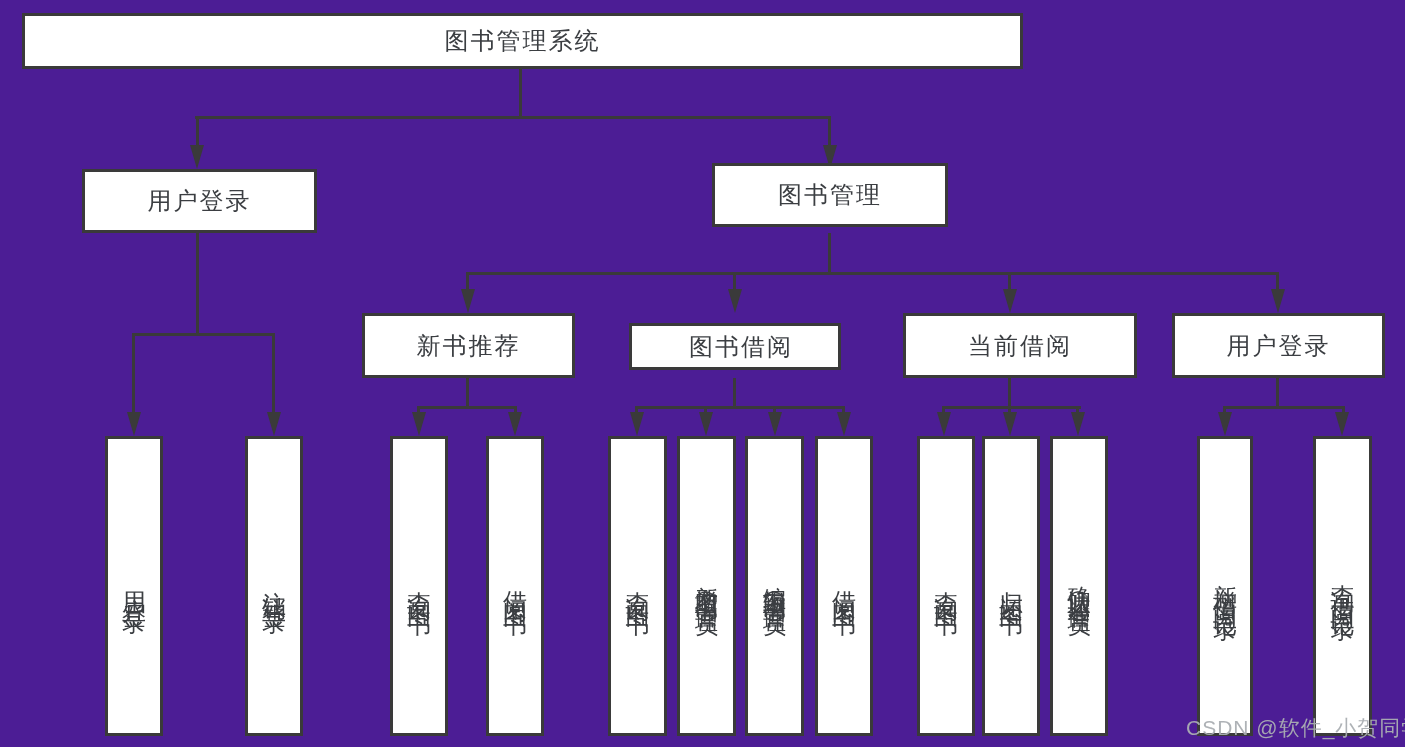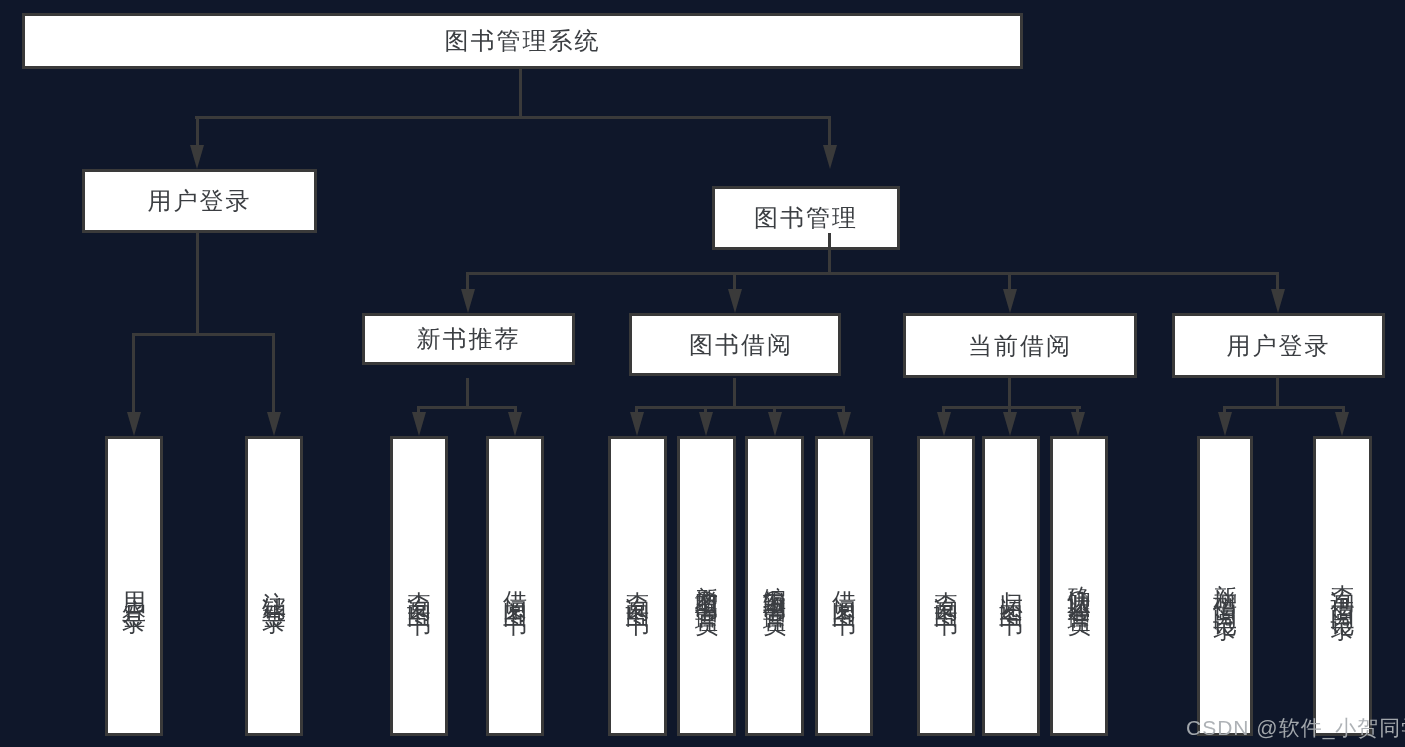--- a/index.html
+++ b/index.html
@@ -4,21 +4,21 @@
 <style>
   :root {
     --line: #3a3a3a;
     --text: #3b3e42;
   }
   html, body { margin: 0; padding: 0; background: #ffffff; }
   #stage {
     position: relative;
     width: 1405px;
     height: 747px;
-    background: #0f172a;
+    background: #4c1d95;
     overflow: hidden;
     font-family: "Liberation Sans", "DejaVu Sans", sans-serif;
   }
   .hbox {
     position: absolute;
     box-sizing: border-box;
     border: 3px solid var(--line);
     background: #ffffff;
     display: flex;
     align-items: center;
@@ -84,21 +84,21 @@
   <div class="line" style="left:519px; top:69px; width:3px; height:50px;"></div>
   <div class="line" style="left:195px; top:116px; width:636px; height:3px;"></div>
   <div class="line" style="left:196px; top:116px; width:3px; height:32px;"></div>
   <div class="line" style="left:828px; top:116px; width:3px; height:32px;"></div>
   <div class="arrow" style="left:190px; top:145px;"></div>
   <div class="arrow" style="left:823px; top:145px;"></div>
 
   <div class="hbox" style="left:82px; top:169px; width:235px; height:64px;">
     <span>用户登录</span>
   </div>
-  <div class="hbox" style="left:712px; top:186px; width:188px; height:64px;">
+  <div class="hbox" style="left:712px; top:163px; width:236px; height:64px;">
     <span>图书管理</span>
   </div>
 
   <div class="line" style="left:196px; top:233px; width:3px; height:103px;"></div>
   <div class="line" style="left:132px; top:333px; width:143px; height:3px;"></div>
   <div class="line" style="left:132px; top:333px; width:3px; height:81px;"></div>
   <div class="line" style="left:272px; top:333px; width:3px; height:81px;"></div>
   <div class="arrow" style="left:127px; top:412px;"></div>
   <div class="arrow" style="left:267px; top:412px;"></div>
 
@@ -106,24 +106,24 @@
   <div class="line" style="left:466px; top:272px; width:813px; height:3px;"></div>
   <div class="line" style="left:466px; top:272px; width:3px; height:20px;"></div>
   <div class="line" style="left:733px; top:272px; width:3px; height:20px;"></div>
   <div class="line" style="left:1008px; top:272px; width:3px; height:20px;"></div>
   <div class="line" style="left:1276px; top:272px; width:3px; height:20px;"></div>
   <div class="arrow" style="left:461px; top:289px;"></div>
   <div class="arrow" style="left:728px; top:289px;"></div>
   <div class="arrow" style="left:1003px; top:289px;"></div>
   <div class="arrow" style="left:1271px; top:289px;"></div>
 
-  <div class="hbox" style="left:362px; top:313px; width:213px; height:52px;">
+  <div class="hbox" style="left:362px; top:313px; width:213px; height:65px;">
     <span>新书推荐</span>
   </div>
-  <div class="hbox" style="left:629px; top:313px; width:212px; height:63px;padding-left:12px;">
+  <div class="hbox" style="left:629px; top:323px; width:212px; height:47px;padding-left:12px;">
     <span>图书借阅</span>
   </div>
   <div class="hbox" style="left:903px; top:313px; width:234px; height:65px;">
     <span>当前借阅</span>
   </div>
   <div class="hbox" style="left:1172px; top:313px; width:213px; height:65px;">
     <span>用户登录</span>
   </div>
 
   <div class="line" style="left:466px; top:378px; width:3px; height:31px;"></div>

